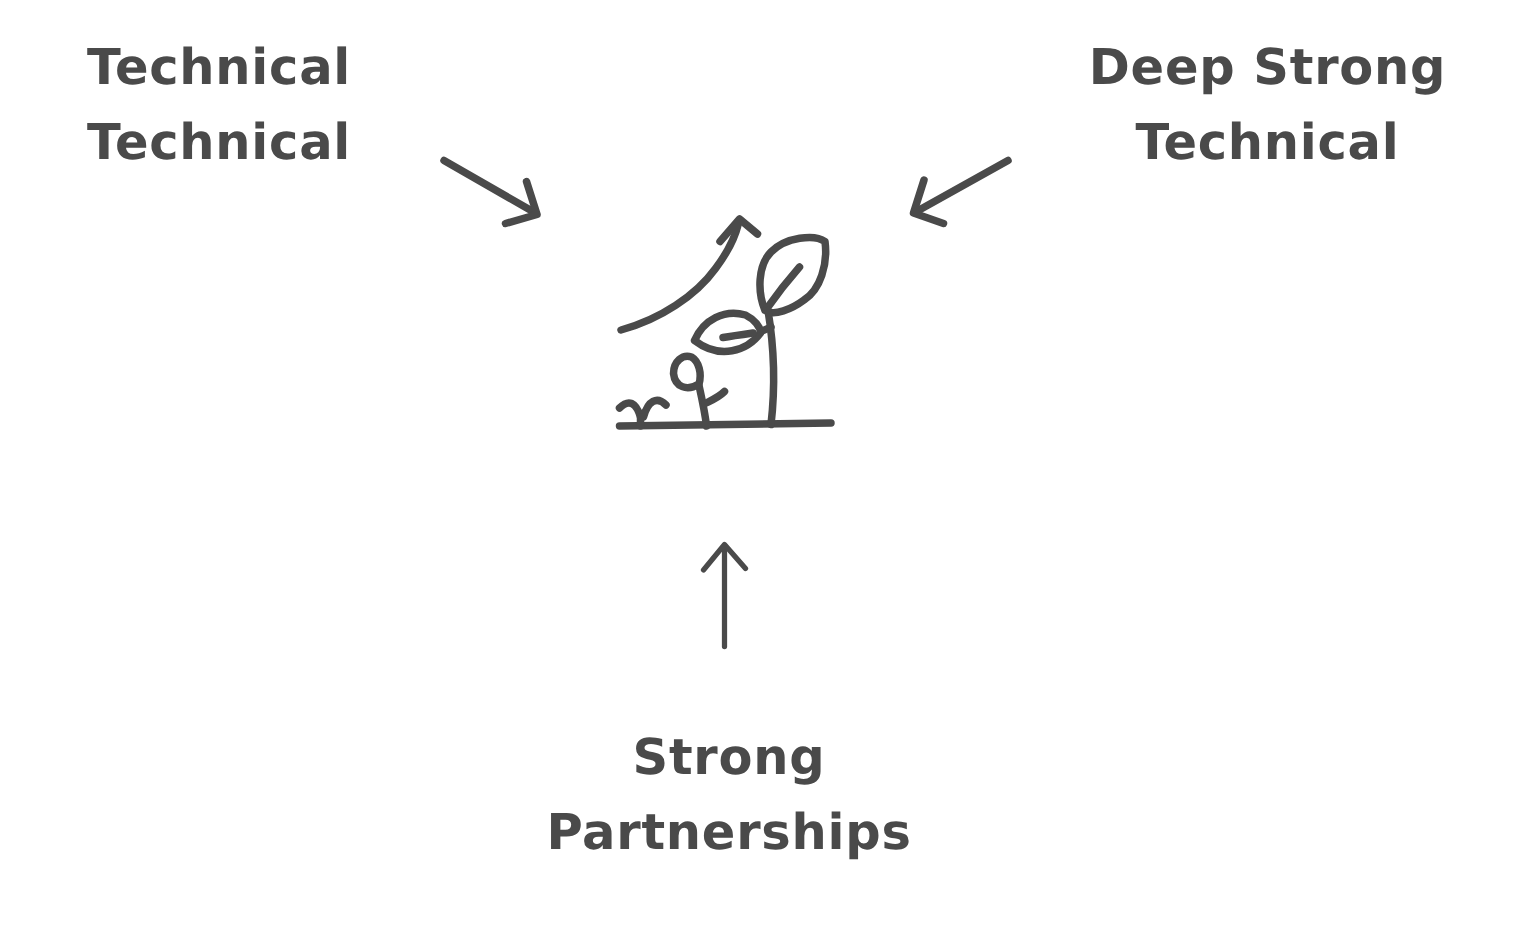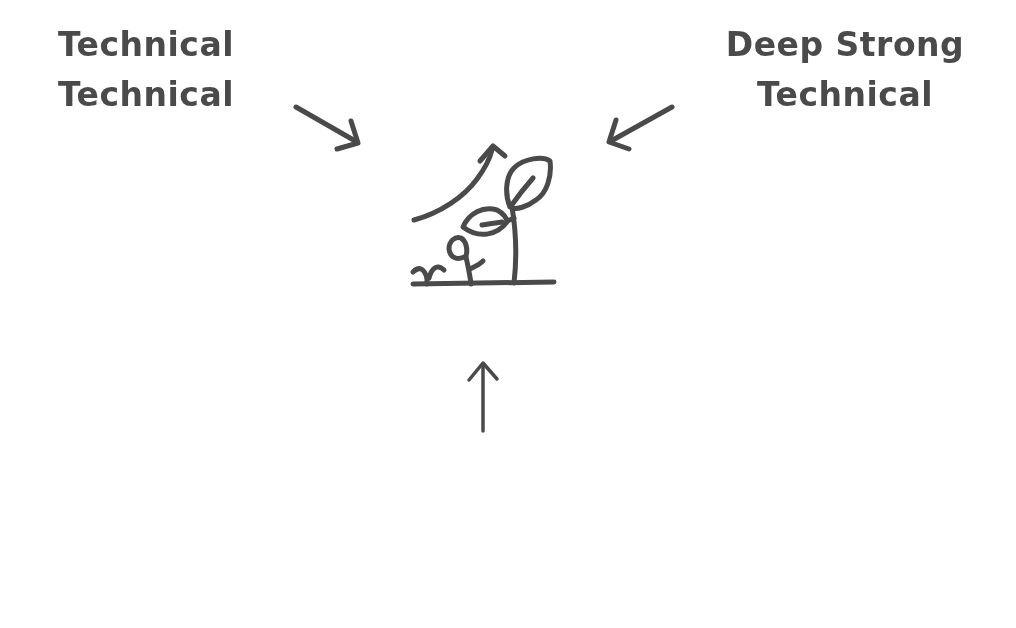--- a/index.html
+++ b/index.html
@@ -97,15 +97,17 @@
     <div>Technical</div>
     <div>Technical</div>
   </div>
 
   <div class="label label-framework">
     <div>Deep Strong</div>
     <div>Technical</div>
   </div>
 
   <div class="label label-partnerships">
+    <div>Strong</div>
+    <div>Partnerships</div>
   </div>
 
 </div>
 
 </body></html>

